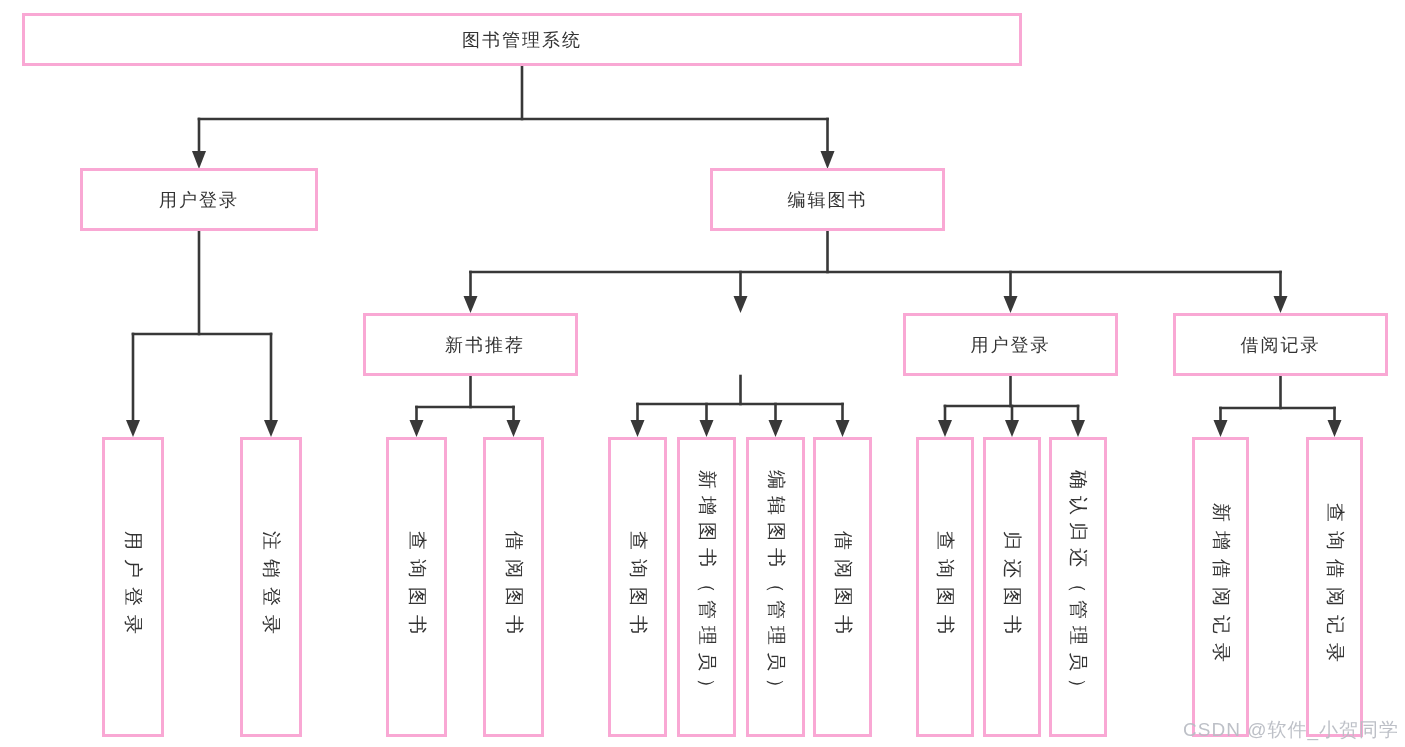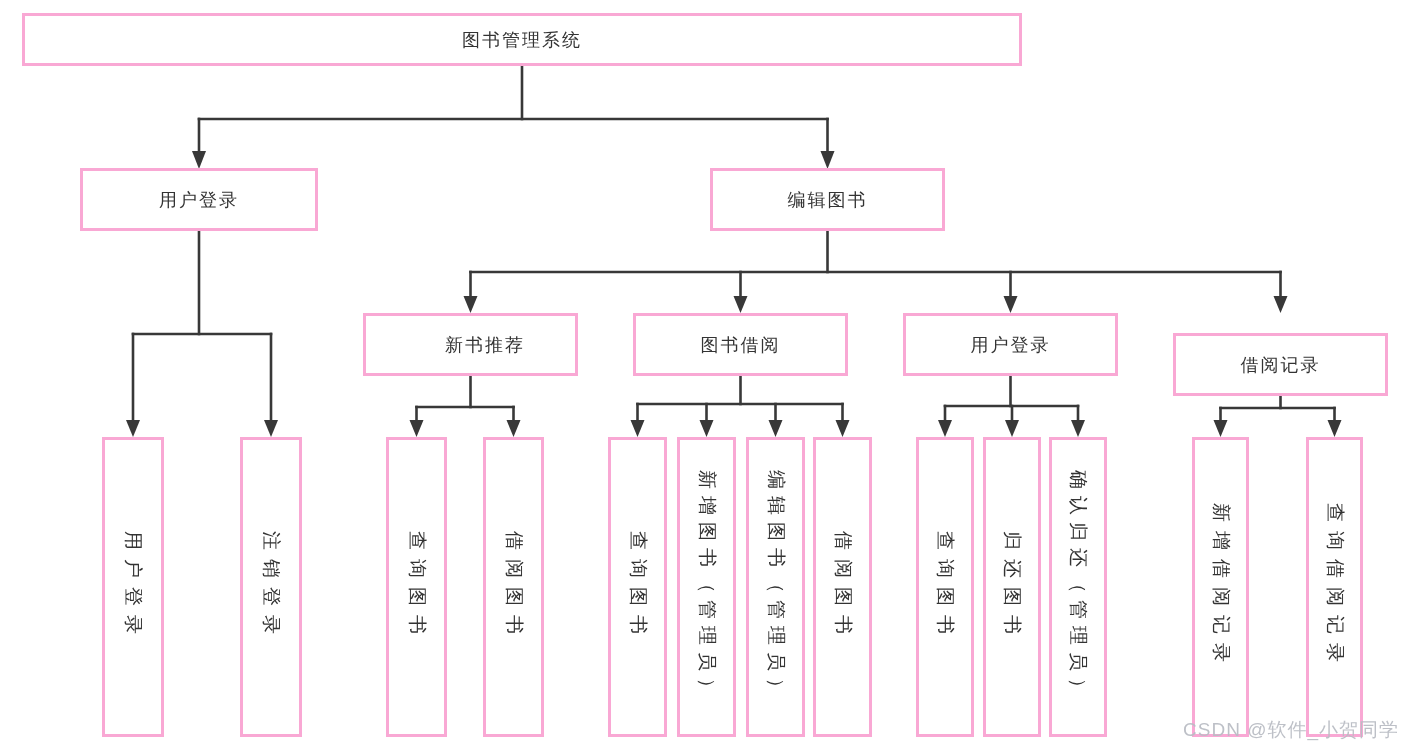--- a/index.html
+++ b/index.html
@@ -136,27 +136,24 @@
   <div class="node" style="left:80px; top:168px; width:238px; height:63px;">
     <span class="hlabel">用户登录</span>
   </div>
   <div class="node" style="left:710px; top:168px; width:235px; height:63px;">
     <span class="hlabel">编辑图书</span>
   </div>
 
   <div class="node" style="left:363px; top:313px; width:215px; height:63px;padding-left:29px;">
     <span class="hlabel">新书推荐</span>
   </div>
-  <div class="node" style="left:633px; top:313px; width:215px; height:63px;">
-    <span class="hlabel">图书借阅</span>
-  </div>
   <div class="node" style="left:903px; top:313px; width:215px; height:63px;">
     <span class="hlabel">用户登录</span>
   </div>
-  <div class="node" style="left:1173px; top:313px; width:215px; height:63px;margin-top:20px;">
+  <div class="node" style="left:1173px; top:313px; width:215px; height:63px;">
     <span class="hlabel">借阅记录</span>
   </div>
 
   <div class="node" style="left:102px; top:437px; width:62px; height:300px;">
     <span class="vlabel">用户登录</span>
   </div>
   <div class="node" style="left:240px; top:437px; width:62px; height:300px;">
     <span class="vlabel">注销登录</span>
   </div>
 

